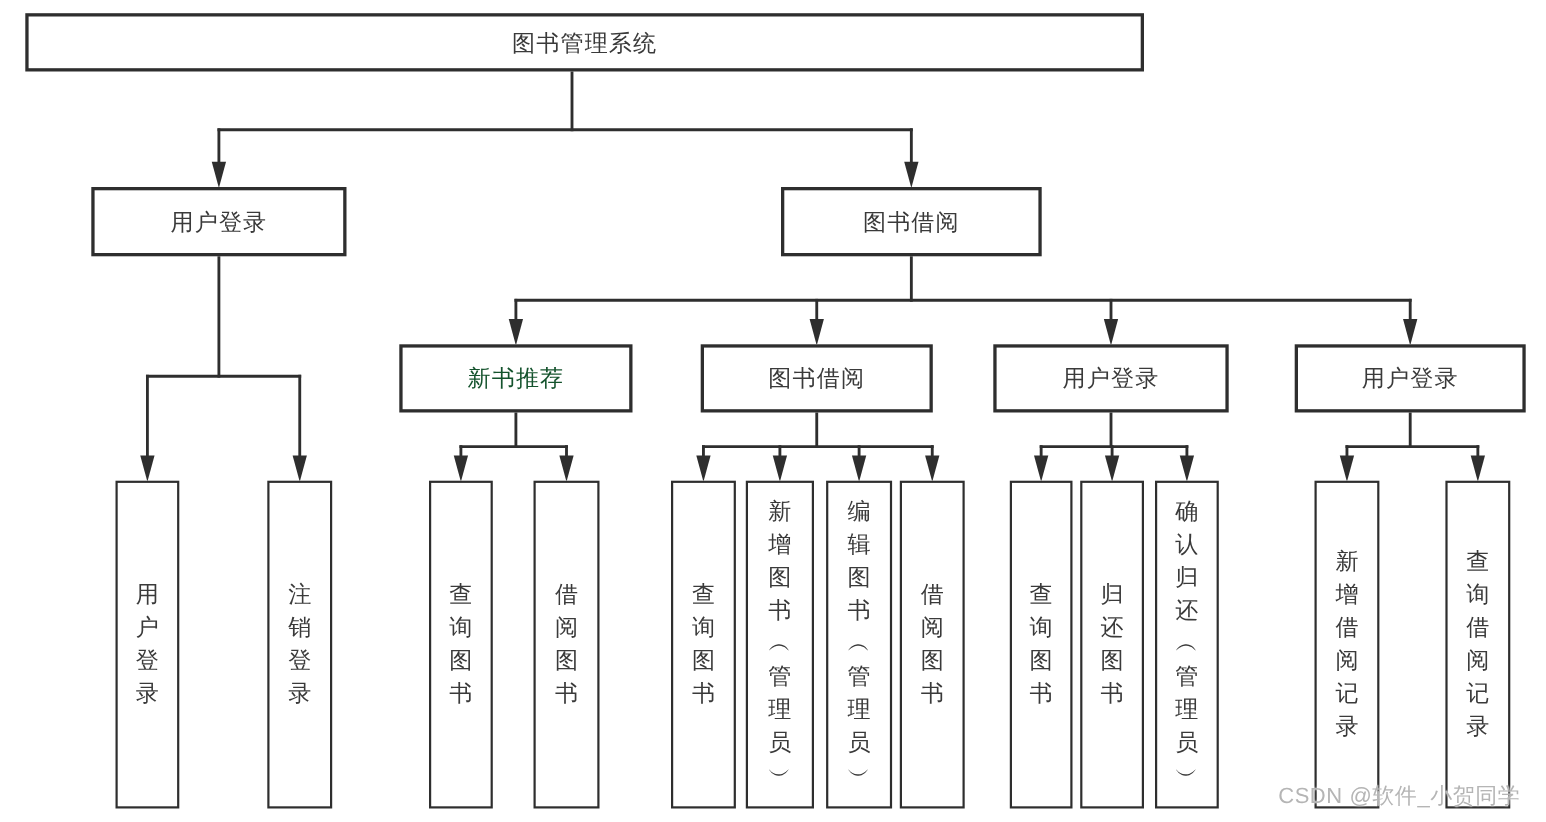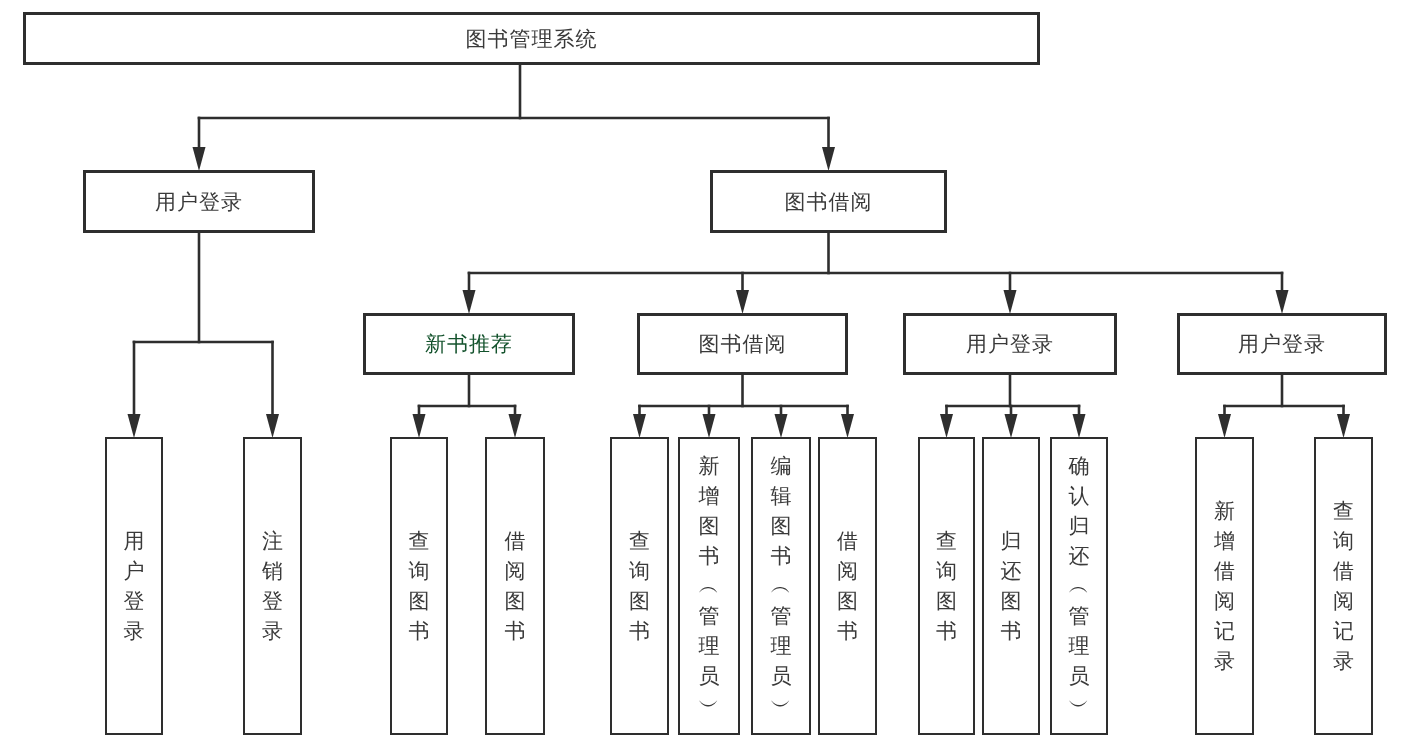--- a/index.html
+++ b/index.html
@@ -215,13 +215,14 @@
         <div class="vstack">
           <div class="vchar">查</div>
           <div class="vchar">询</div>
           <div class="vchar">借</div>
           <div class="vchar">阅</div>
           <div class="vchar">记</div>
           <div class="vchar">录</div>
         </div>
       </div>
     </div>
+  <div class="watermark" style="left: 1162px; top: 710px; color: rgb(181, 181, 181);">CSDN @软件_小贺同学</div>
 </div>
 
 </body></html>

